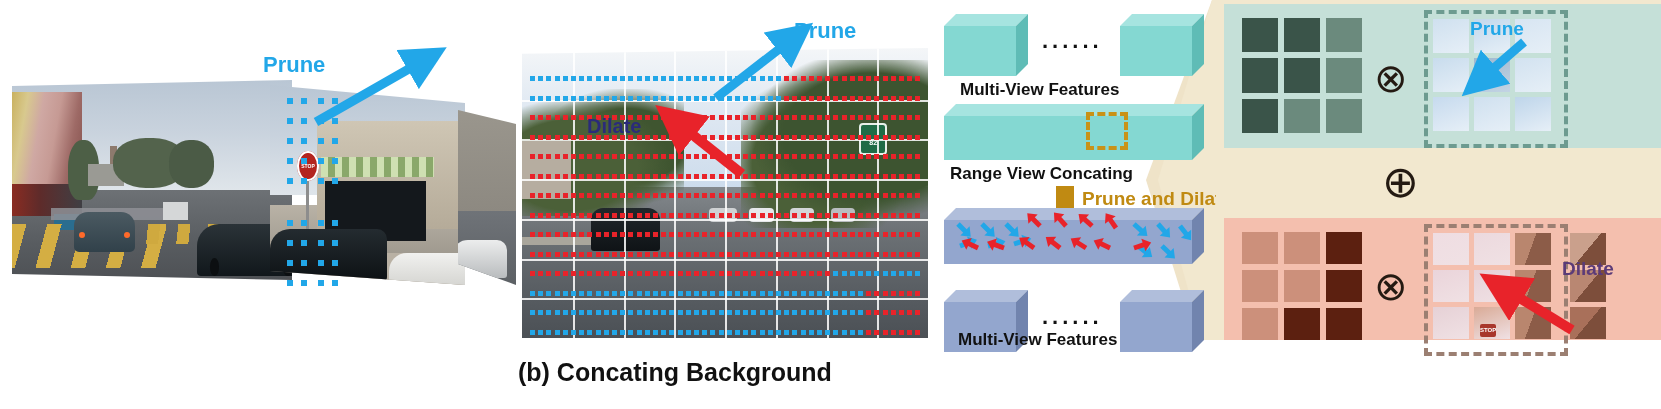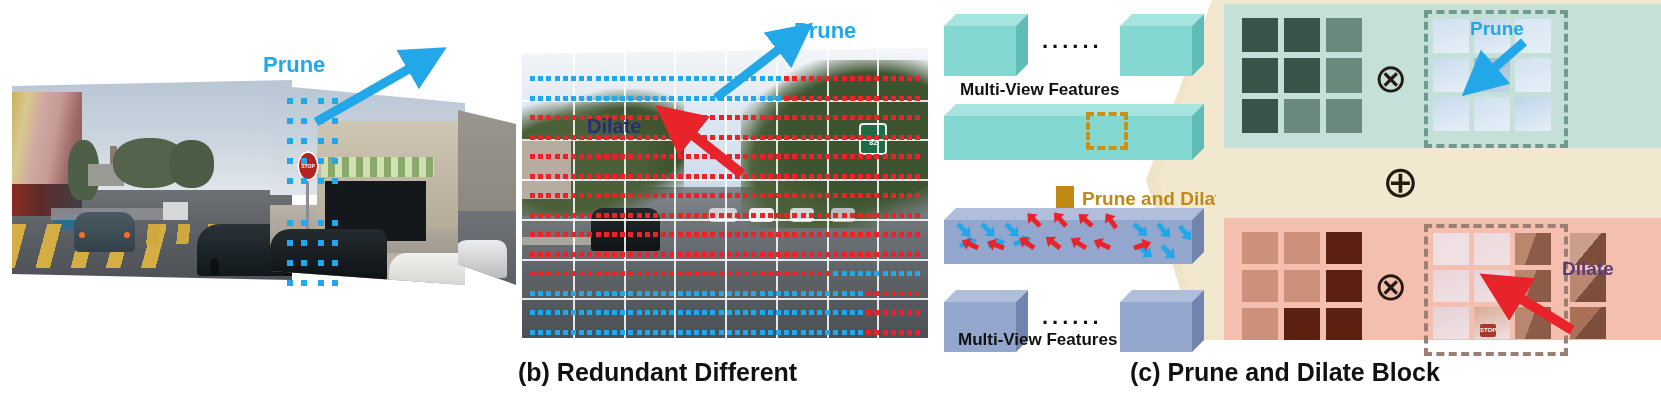--- a/index.html
+++ b/index.html
@@ -984,21 +984,21 @@
 
     <svg class="arrow" id="b-dilate-arrow" style="left:200px;top:108px;width:86px;height:74px;" viewBox="0 0 86 74">
       <defs>
         <marker id="ahead-rd-b" markerWidth="5" markerHeight="5" refX="2.6" refY="2.5" orient="auto">
           <path d="M0,0 L5,2.5 L0,5 z" fill="#e8232a"></path>
         </marker>
       </defs>
       <line x1="80" y1="66" x2="12" y2="12" stroke="#e8232a" stroke-width="10" marker-end="url(#ahead-rd-b)"></line>
     </svg>
 
-    <div class="caption" style="left:56px;top:358px;">(b) Redundant Different</div>
+    <div class="caption" style="left:56px;top:358px;">(b) Concating Background</div>
   </div>
 
   <div id="panel-c">
 
     <svg class="arrow" style="left:216px;top:0;width:70px;height:340px;" viewBox="0 0 70 340">
       <polygon points="66,0 70,0 70,340 50,340 0,180" fill="#efe3c8"></polygon>
       <polygon points="66,0 70,0 70,340 56,340 12,180" fill="#f2e8cf"></polygon>
     </svg>
 
     <div class="cube cy" style="left:14px;top:14px;width:84px;height:62px;">
@@ -1013,20 +1013,21 @@
       <div class="front"></div>
     </div>
     <div class="clabel" style="left:30px;top:80px;">Multi-View Features</div>
 
     <div class="cube cy" style="left:14px;top:104px;width:260px;height:56px;">
       <div class="top"></div>
       <div class="side"></div>
       <div class="front"></div>
     </div>
     <div class="dashmark" style="left:156px;top:112px;"></div>
+    <div class="clabel" style="left:20px;top:164px;">Range View Concating</div>
 
     <svg class="arrow" style="left:114px;top:186px;width:42px;height:44px;" viewBox="0 0 42 44">
       <polygon points="12,0 30,0 30,24 41,24 21,43 1,24 12,24" fill="#c08a12"></polygon>
     </svg>
     <div class="clabel" style="left:152px;top:188px;font-size:19px;color:#c08a12;">Prune and Dilate</div>
 
     <div class="cube bl" style="left:14px;top:208px;width:260px;height:56px;">
       <div class="top"></div>
       <div class="side"></div>
       <div class="front"></div>
@@ -1195,16 +1196,15 @@
     <div class="lbl" style="left:632px;top:258px;font-size:19px;color:#5b3b78;">Dilate</div>
     <svg class="arrow" style="left:548px;top:272px;width:100px;height:66px;" viewBox="0 0 100 66">
       <defs>
         <marker id="ahead-rd-c" markerWidth="5" markerHeight="5" refX="2.6" refY="2.5" orient="auto">
           <path d="M0,0 L5,2.5 L0,5 z" fill="#e8232a"></path>
         </marker>
       </defs>
       <line x1="94" y1="58" x2="22" y2="14" stroke="#e8232a" stroke-width="10" marker-end="url(#ahead-rd-c)"></line>
     </svg>
 
-    <div class="caption" style="left:200px;top:358px;">(c) Prune and Dilate Block</div>
   </div>
 
 </div>
 
 </body></html>

